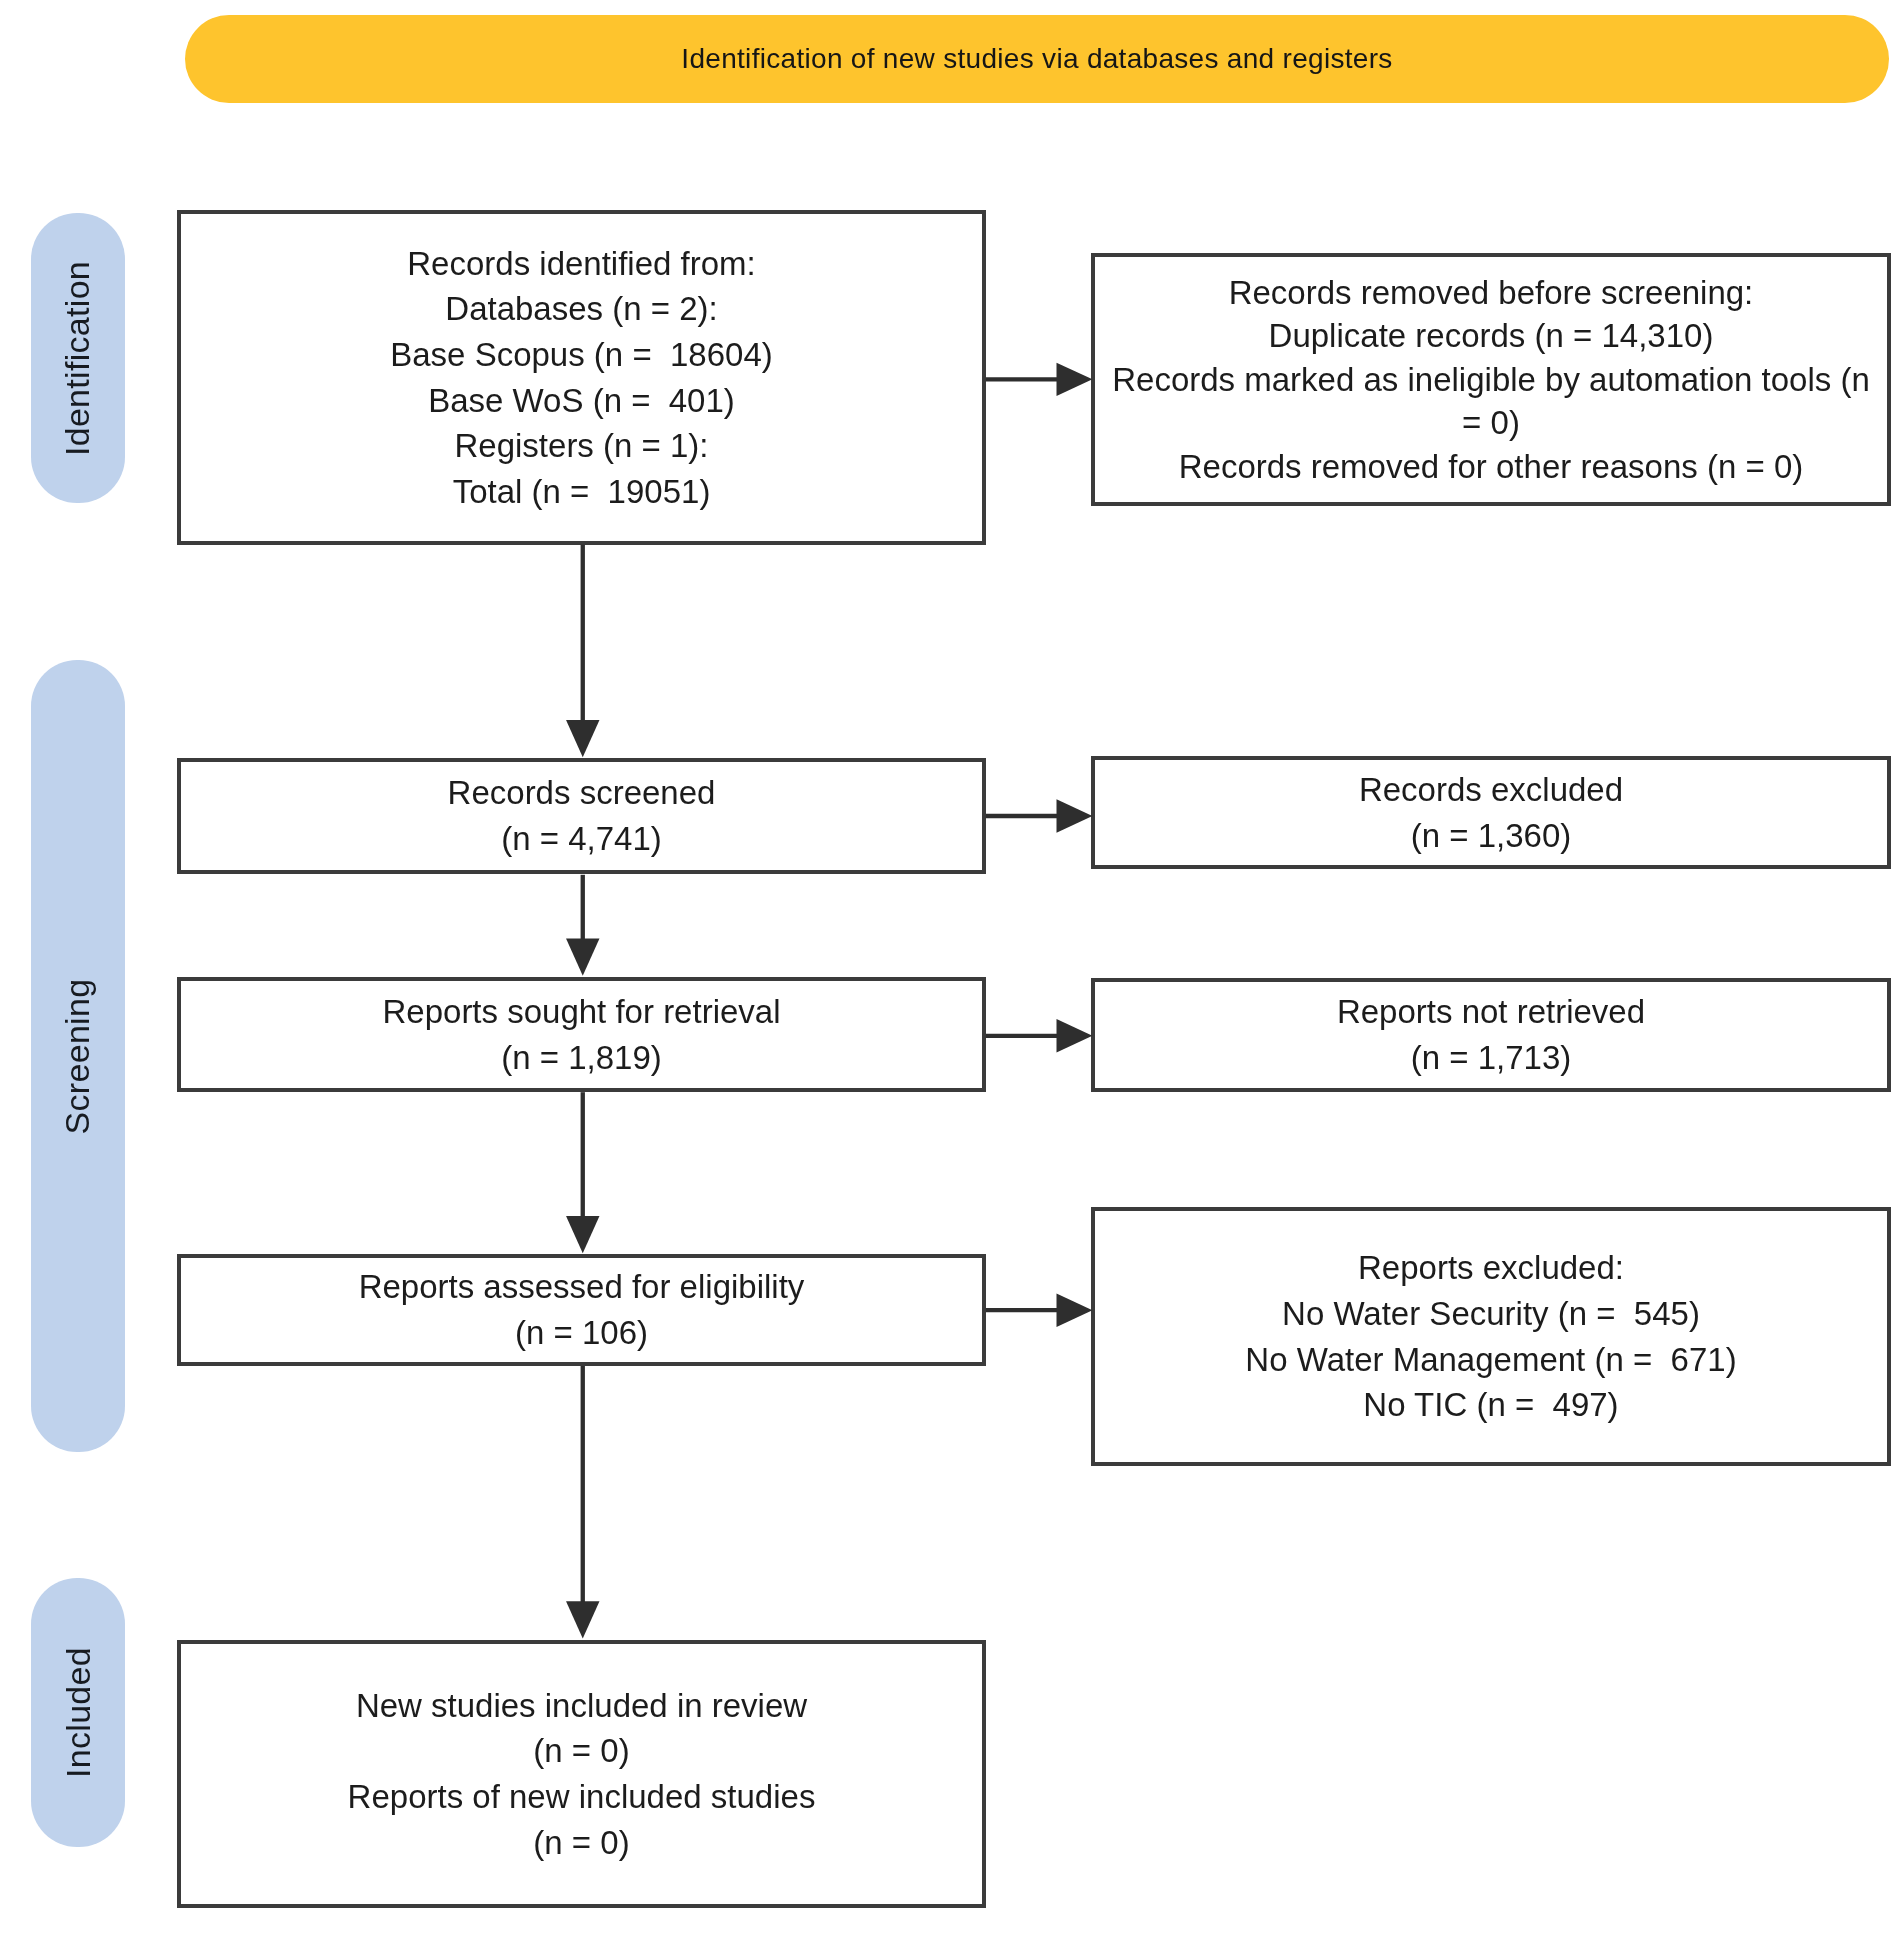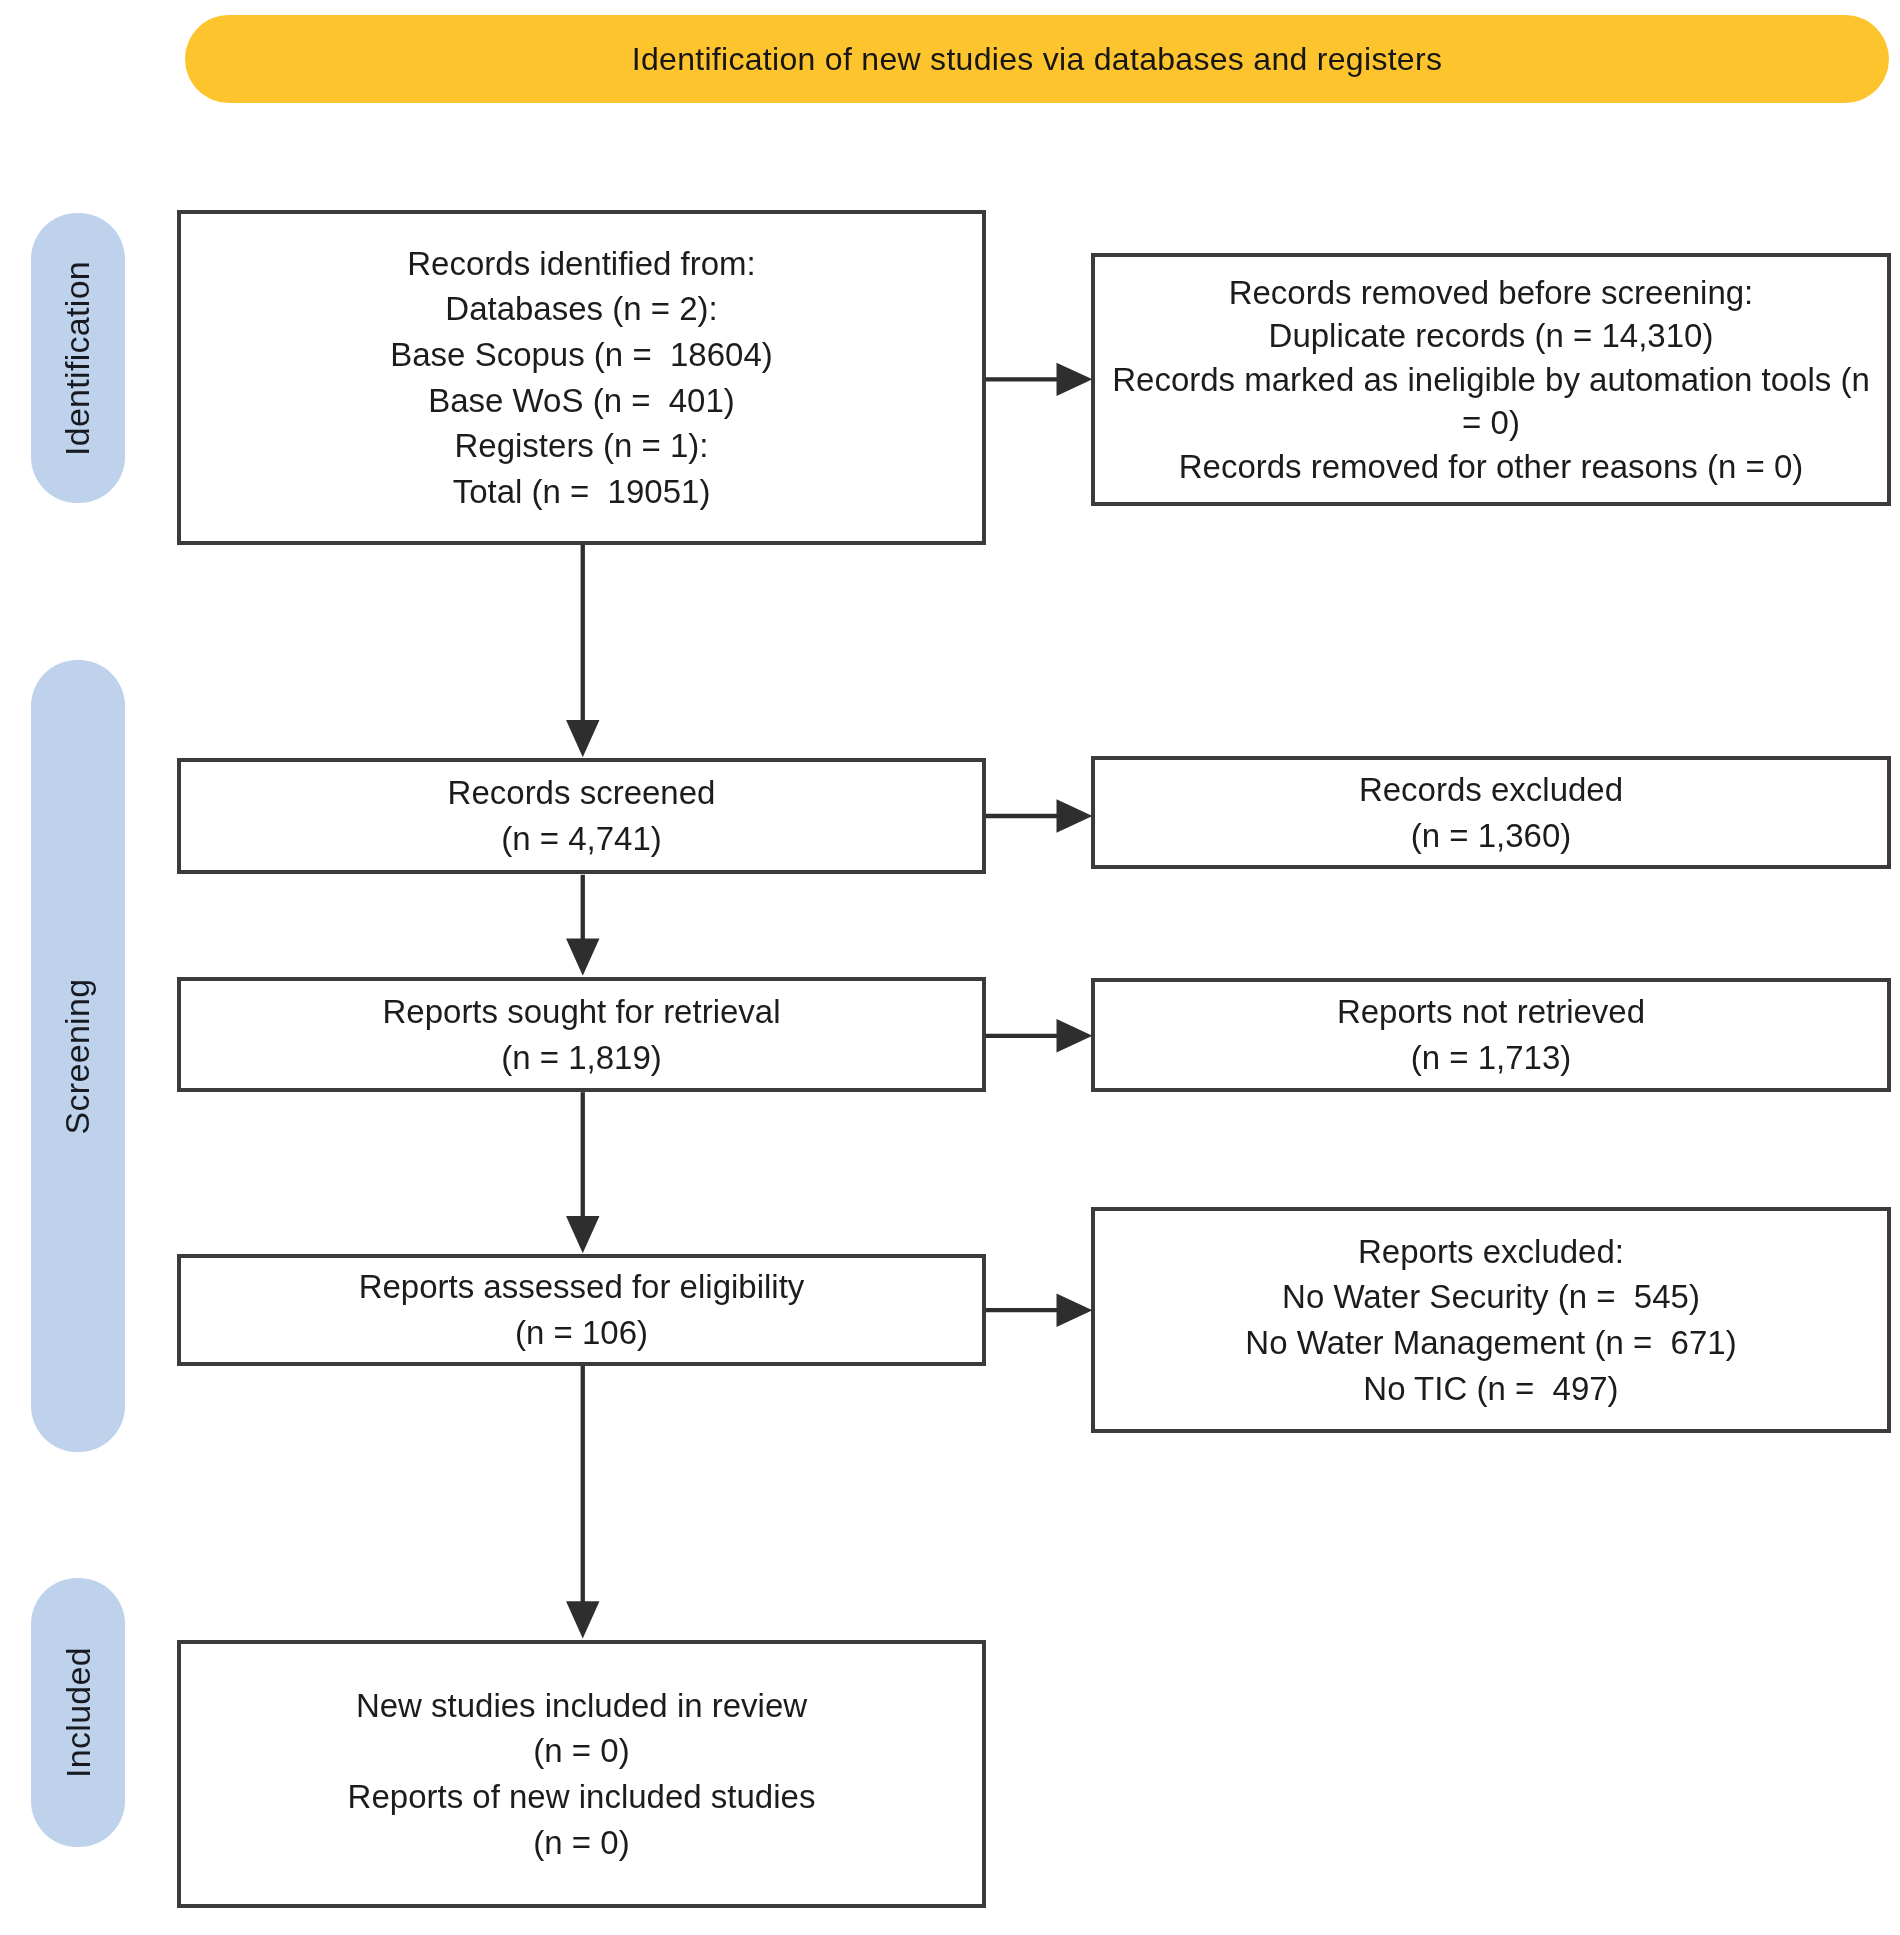--- a/index.html
+++ b/index.html
@@ -12,21 +12,21 @@
     color: #1c1c1c;
   }
 
   .banner {
     position: absolute;
     left: 185px; top: 15px;
     width: 1704px; height: 88px;
     background: #FEC42D;
     border-radius: 44px;
     display: flex; align-items: center; justify-content: center;
-    font-size: 32px;
+    font-size: 28px;
     color: #161616;
     letter-spacing: 0.3px;
   }
 
   .stage-pill {
     position: absolute;
     left: 31px;
     width: 94px;
     background: #BFD2EC;
     border-radius: 46px;
@@ -56,21 +56,21 @@
   }
   .fbox .line { display: block; white-space: pre-wrap; }
 
   .box-identified       { left: 177px;  top: 210px;  width: 809px; height: 335px; }
   .box-removed          { left: 1091px; top: 253px;  width: 800px; height: 253px; line-height: 1.32; }
   .box-screened         { left: 177px;  top: 758px; width: 809px; height: 116px; }
   .box-excluded         { left: 1091px; top: 756px; width: 800px; height: 113px; }
   .box-sought           { left: 177px;  top: 977px; width: 809px; height: 115px; }
   .box-not-retrieved    { left: 1091px; top: 978px; width: 800px; height: 114px; }
   .box-assessed         { left: 177px;  top: 1254px; width: 809px; height: 112px; }
-  .box-reports-excluded { left: 1091px; top: 1207px; width: 800px; height: 226px; }
+  .box-reports-excluded { left: 1091px; top: 1207px; width: 800px; height: 259px; }
   .box-included         { left: 177px;  top: 1640px; width: 809px; height: 268px; }
 
   .arrows {
     position: absolute;
     left: 0; top: 0;
     width: 1900px; height: 1936px;
     pointer-events: none;
   }
   .arrows line { stroke: #2E2E2E; stroke-width: 7; }
   .arrows polygon { fill: #2E2E2E; }

